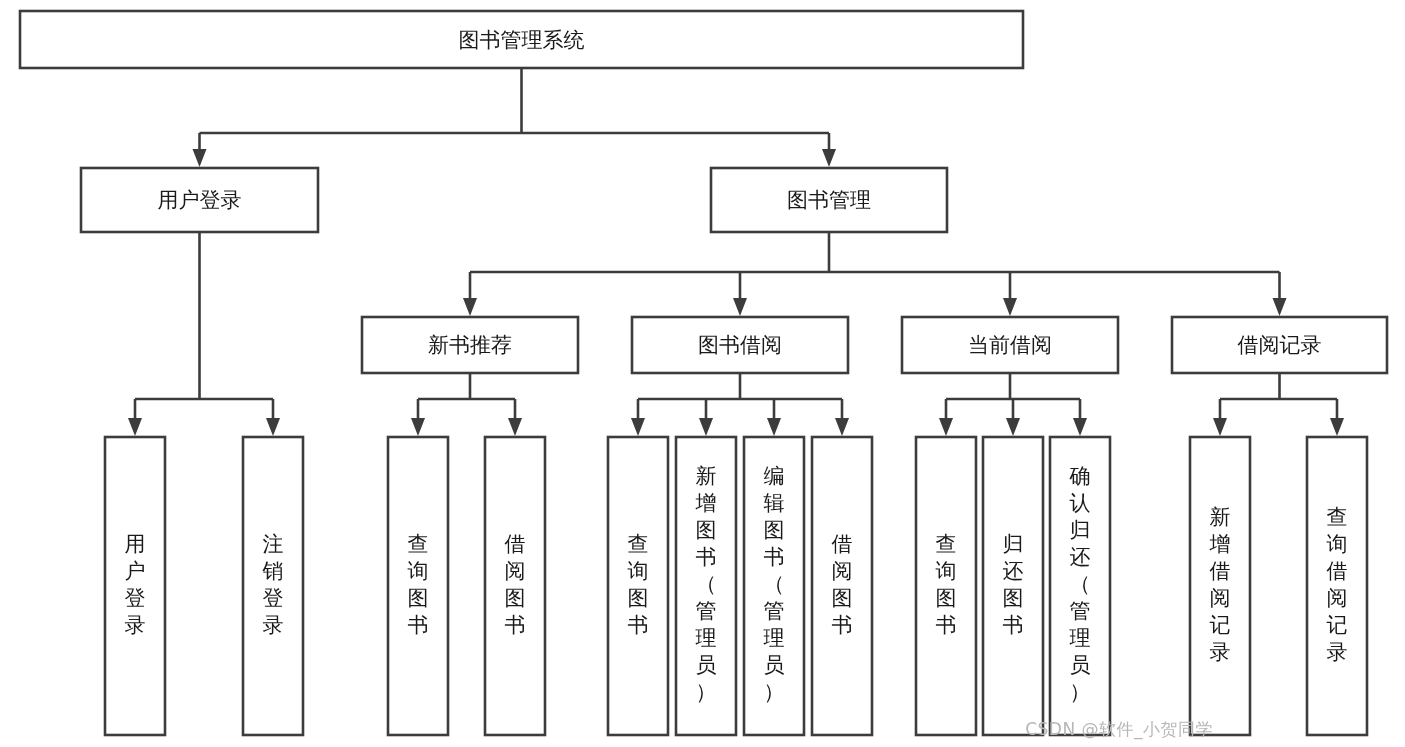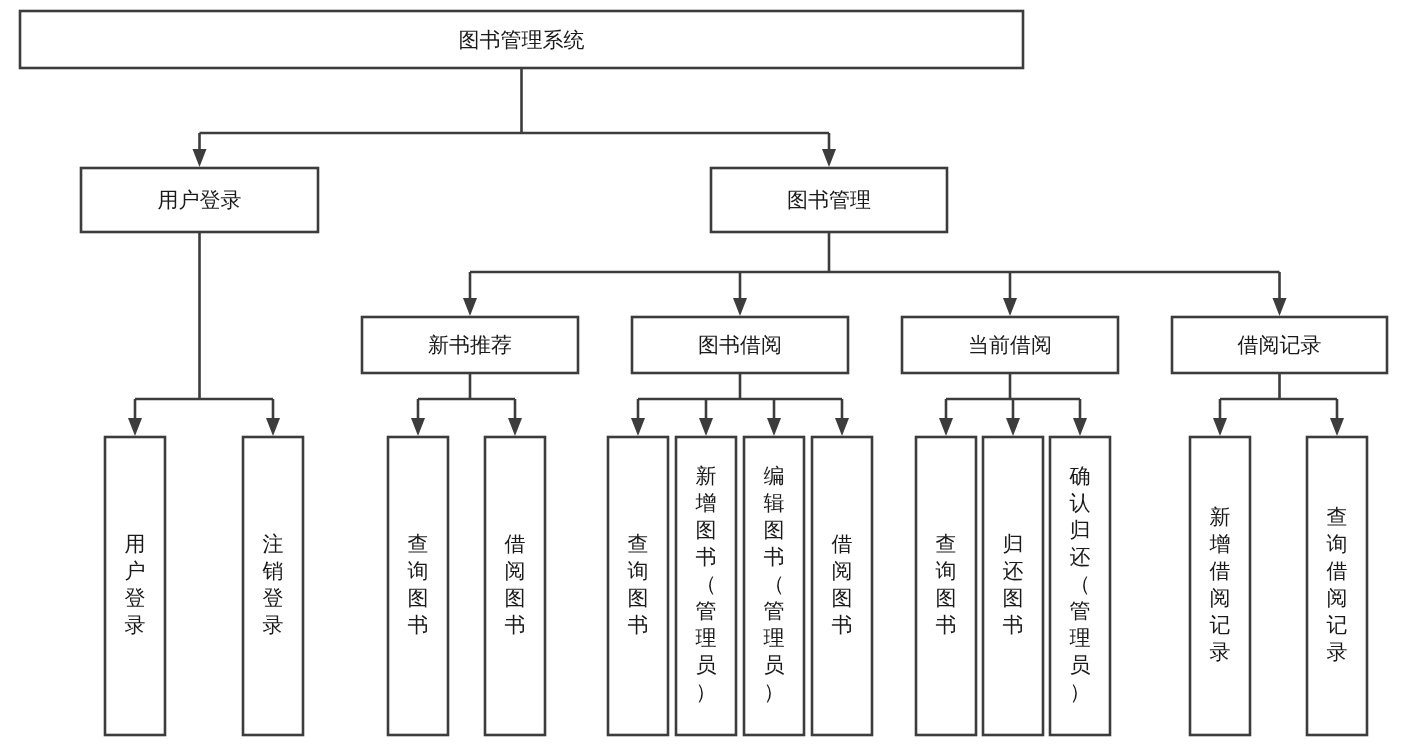--- a/index.html
+++ b/index.html
@@ -202,13 +202,14 @@
           <rect x="1190" y="437" width="60" height="298" class="node-box"></rect>
           <text x="1220" class="node-label-v"><tspan x="1220" y="523.5">新</tspan><tspan x="1220" y="550.5">增</tspan><tspan x="1220" y="577.5">借</tspan><tspan x="1220" y="604.5">阅</tspan><tspan x="1220" y="631.5">记</tspan><tspan x="1220" y="658.5">录</tspan></text>
         </g>
         <g>
           <rect x="1307" y="437" width="60" height="298" class="node-box"></rect>
           <text x="1337" class="node-label-v"><tspan x="1337" y="523.5">查</tspan><tspan x="1337" y="550.5">询</tspan><tspan x="1337" y="577.5">借</tspan><tspan x="1337" y="604.5">阅</tspan><tspan x="1337" y="631.5">记</tspan><tspan x="1337" y="658.5">录</tspan></text>
         </g>
       </g>
   </svg>
 
+  <div class="watermark">CSDN @软件_小贺同学</div>
 </div>
 
 </body></html>

